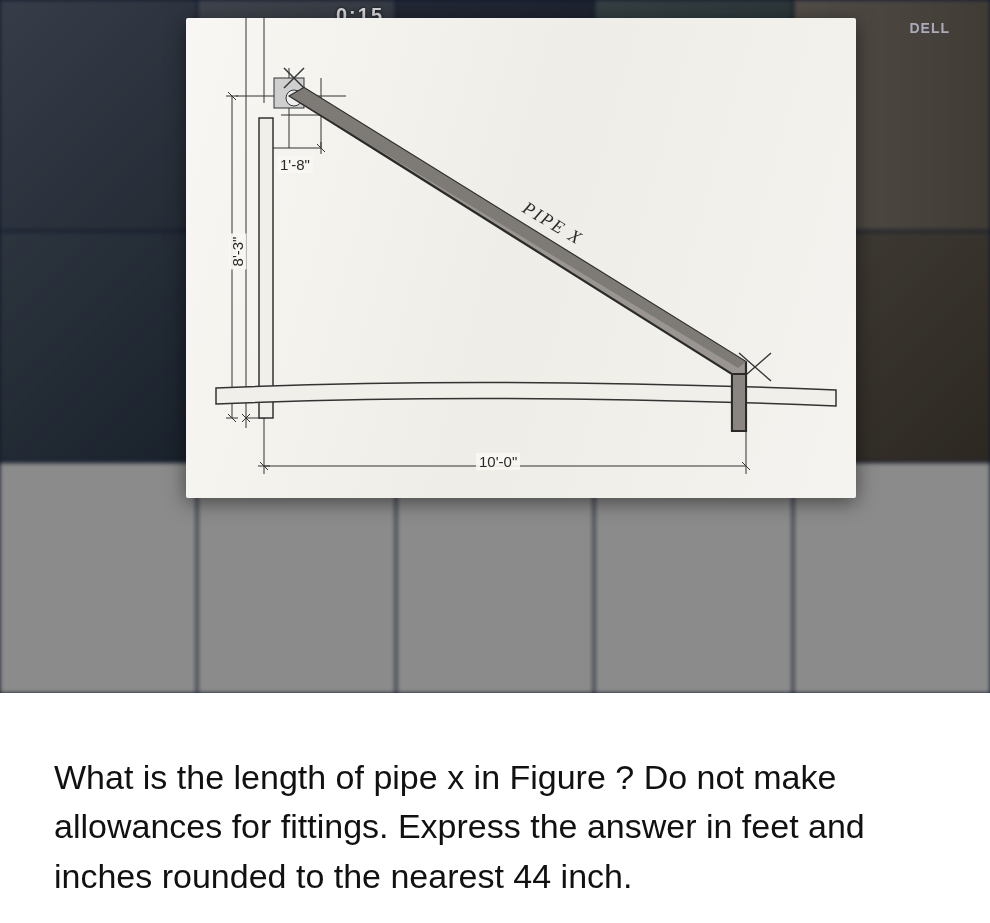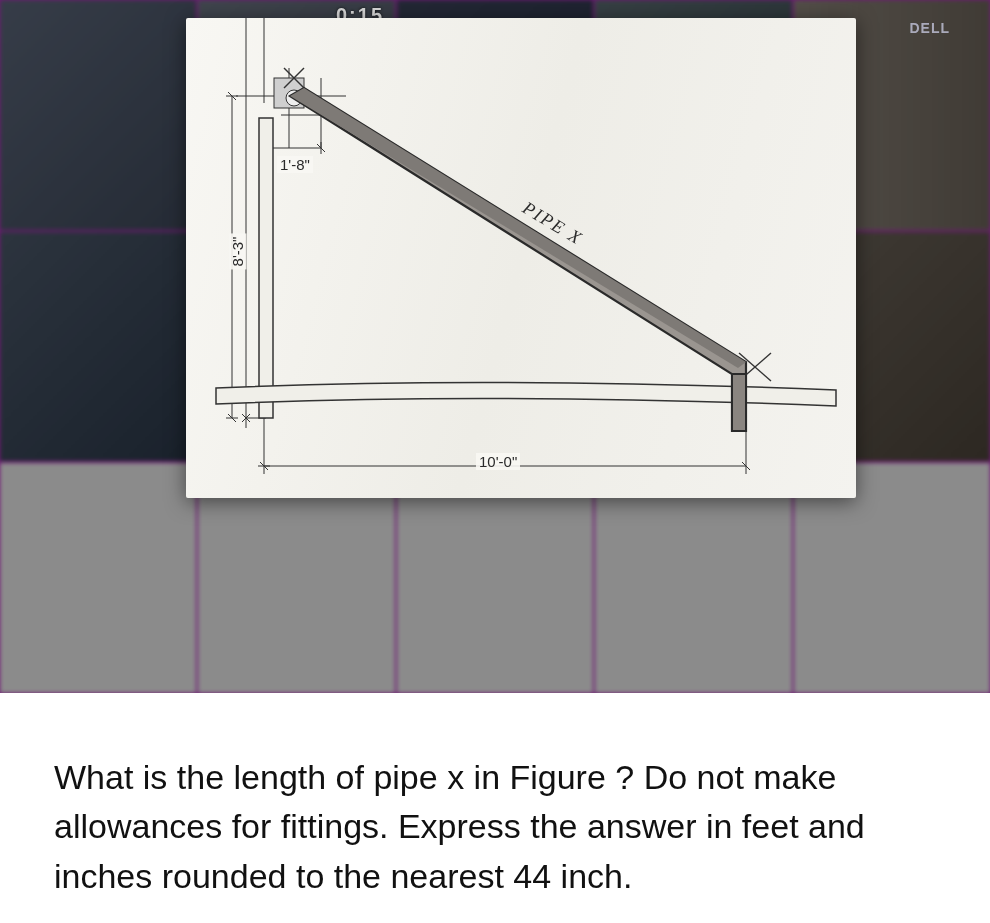--- a/index.html
+++ b/index.html
@@ -8,21 +8,21 @@
       height: 923px;
       background: #fff;
       font-family: Arial, Helvetica, sans-serif;
       overflow: hidden;
       position: relative;
     }
     .image-area {
       width: 990px;
       height: 693px;
       position: relative;
-      background: #701a75;
+      background: #0f172a;
       overflow: hidden;
       text-align: center;
     }
     .bg-grid {
       position: absolute;
       inset: 0;
       display: grid;
       grid-template-columns: repeat(5, 1fr);
       grid-template-rows: repeat(3, 1fr);
       gap: 2px;

